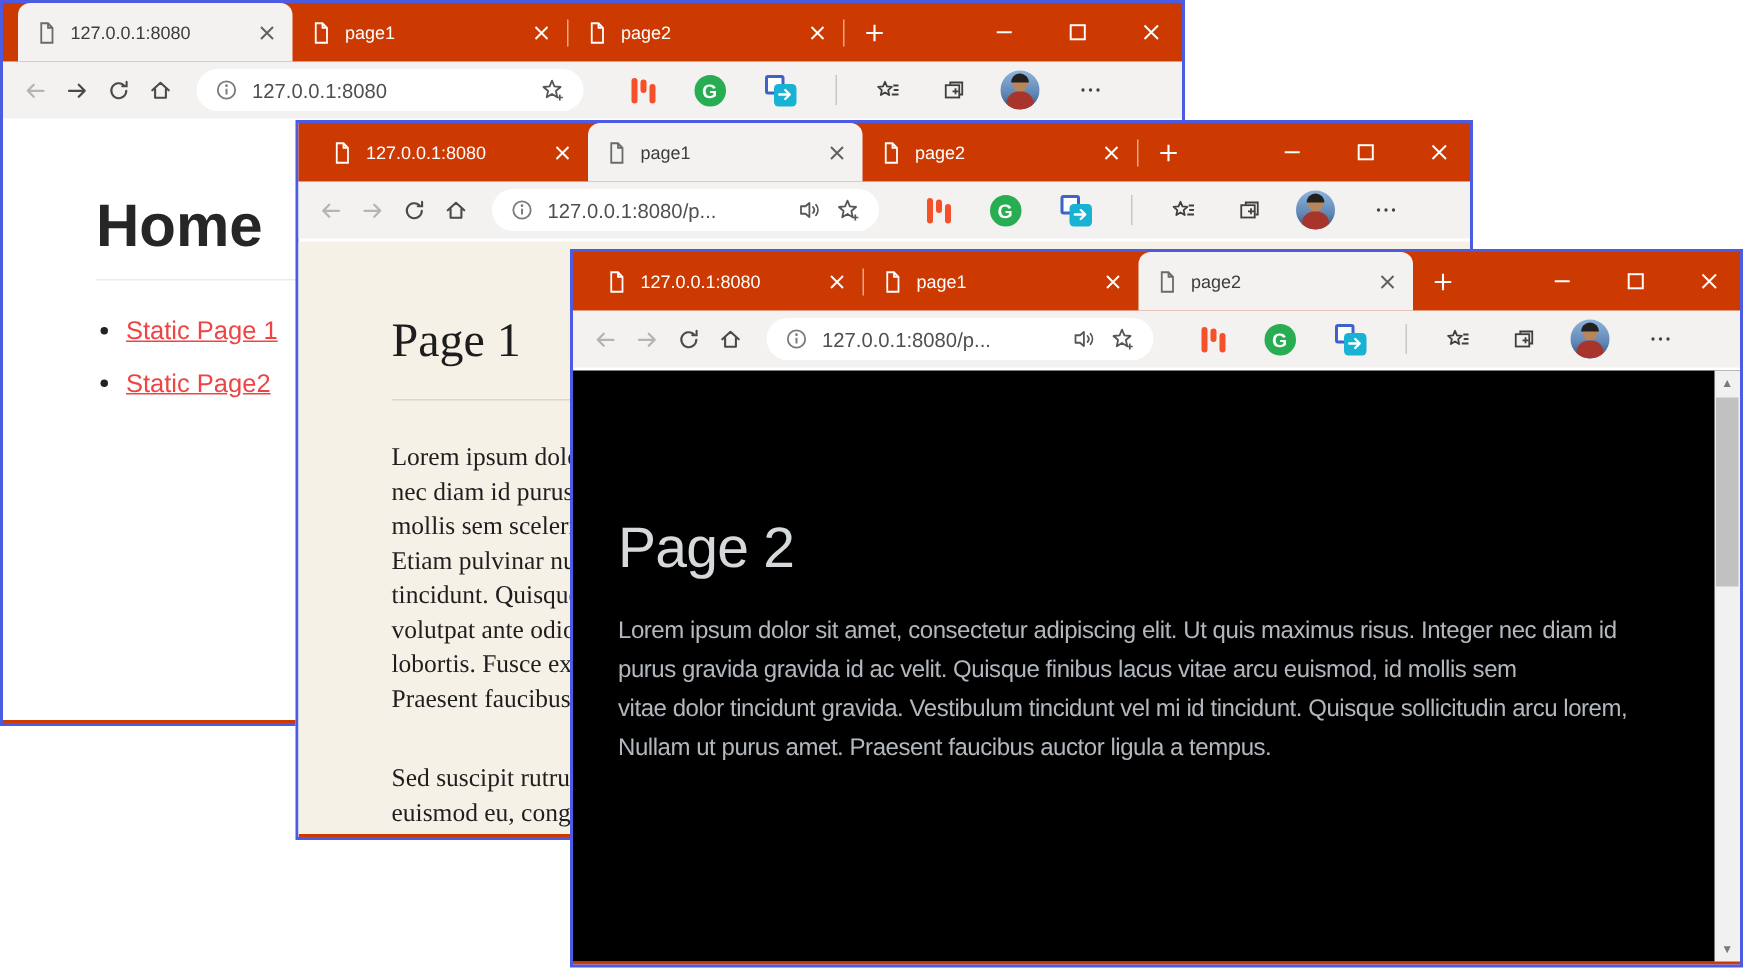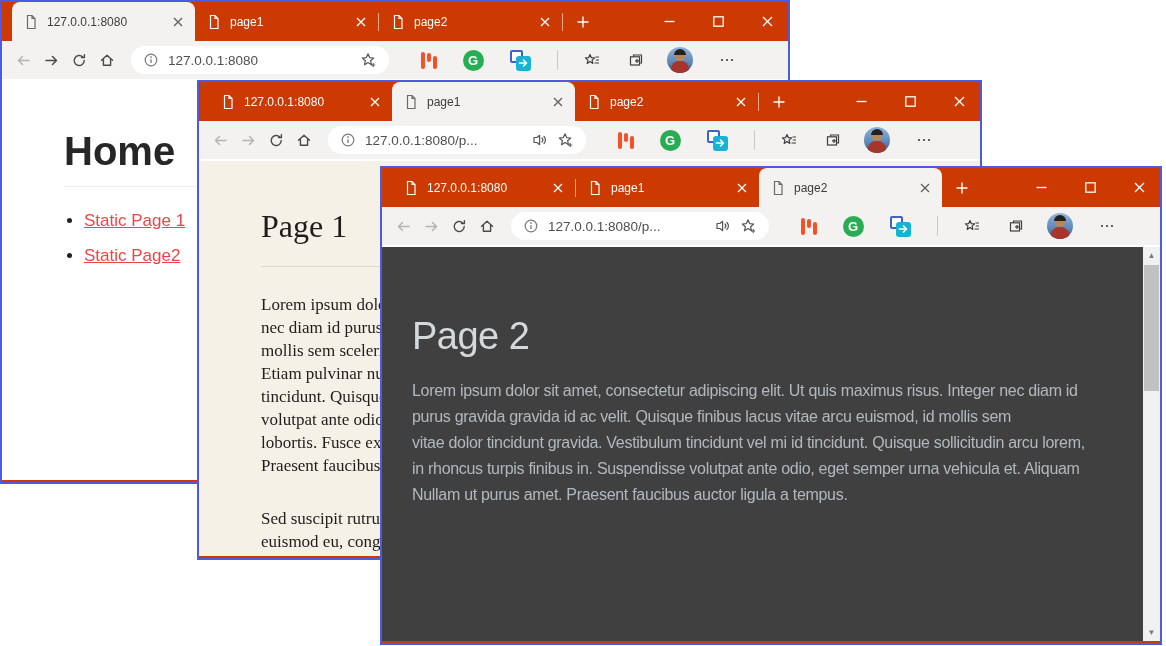--- a/index.html
+++ b/index.html
@@ -75,21 +75,21 @@
   .page1-content { background:#f6f1e7; color:#1e1e1e;
                    font-family:"Liberation Serif","DejaVu Serif",serif;
                    padding:47px 0 0 62px; }
   .page1-content h2 { font-size:32px; font-weight:400; color:#1d1d1d; }
   .page1-content hr { border:none; border-top:1px solid #dbd7ca; width:660px; margin-top:21px; }
   .page1-content .para { margin-top:26px; font-size:17px; }
   .page1-content .para + .para { margin-top:30px; }
   .page1-content .tline { white-space:nowrap; line-height:23px; }
 
   
-  .page2-content { background:#404040; color:#b2b8be; padding:68px 46px 0 30px; }
+  .page2-content { background:#000000; color:#b2b8be; padding:98px 46px 0 30px; }
   .page2-content h2 { font-size:38px; font-weight:400; color:#d5d9dc; letter-spacing:-0.5px; }
   .page2-content .para { margin-top:20px; font-size:16px; letter-spacing:-0.3px; }
   .page2-content .tline { white-space:nowrap; line-height:26px; }
 
   
   .scrollbar { position:absolute; right:0; top:79px; bottom:2px; width:17px; background:#f1f1f1; }
   .sb-arrow { position:absolute; left:0; width:17px; height:17px; display:flex;
               align-items:center; justify-content:center; font-size:8px; color:#7a7a7a; }
   .sb-up { top:0; } .sb-down { bottom:0; }
   .sb-thumb { position:absolute; left:1px; top:18px; width:15px; height:126px; background:#c1c1c1; }
@@ -565,21 +565,20 @@
             <use href="#i-dots"></use>
           </svg>
         </span>
     </div>
     <div class="content page2-content">
       <h2>Page 2</h2>
       <div class="para">
           <div class="tline">Lorem ipsum dolor sit amet, consectetur adipiscing elit. Ut quis maximus risus. Integer nec diam id</div>
           <div class="tline">purus gravida gravida id ac velit. Quisque finibus lacus vitae arcu euismod, id mollis sem</div>
           <div class="tline">vitae dolor tincidunt gravida. Vestibulum tincidunt vel mi id tincidunt. Quisque sollicitudin arcu lorem,</div>
-          <div class="tline">in rhoncus turpis finibus in. Suspendisse volutpat ante odio, eget semper urna vehicula et. Aliquam</div>
           <div class="tline">Nullam ut purus amet. Praesent faucibus auctor ligula a tempus.</div>
         </div>
     </div>
     <div class="scrollbar">
       <div class="sb-arrow sb-up">▲</div>
       <div class="sb-thumb"></div>
       <div class="sb-arrow sb-down">▼</div>
     </div>
   </div>
 

